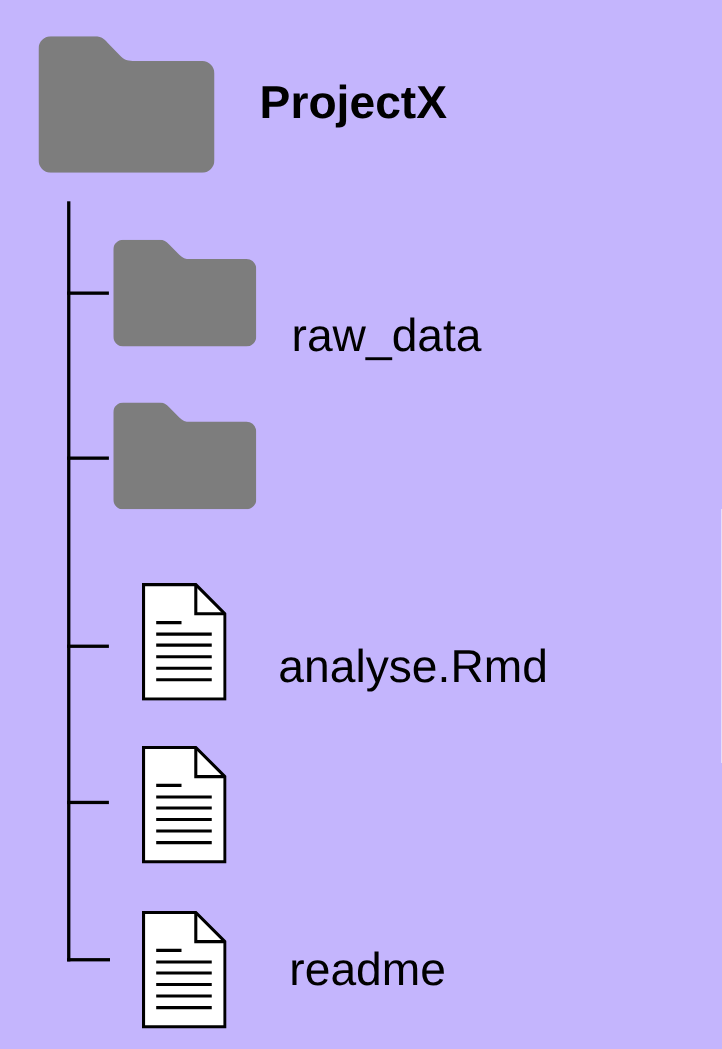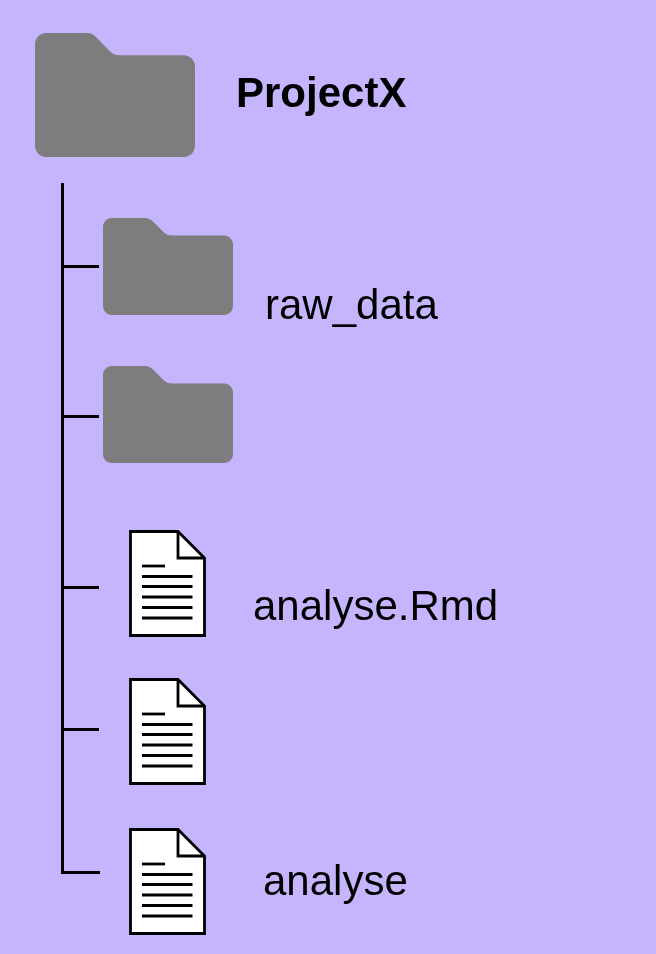--- a/index.html
+++ b/index.html
@@ -102,15 +102,15 @@
       <path d="M1.5 1.5 H49 L75.5 28 V105.5 H1.5 Z" fill="#ffffff" stroke="#000000" stroke-width="2.8"></path>
       <path d="M49 1.5 V28 H75.5" fill="none" stroke="#000000" stroke-width="2.8"></path>
       <line class="doc-line" x1="13" y1="36" x2="36" y2="36"></line>
       <line class="doc-line" x1="13" y1="46.5" x2="63.5" y2="46.5"></line>
       <line class="doc-line" x1="13" y1="56.5" x2="63.5" y2="56.5"></line>
       <line class="doc-line" x1="13" y1="67" x2="63.5" y2="67"></line>
       <line class="doc-line" x1="13" y1="77.5" x2="63.5" y2="77.5"></line>
       <line class="doc-line" x1="13" y1="88" x2="63.5" y2="88"></line>
     </svg>
   </div>
-  <div class="node-label" style="left:263px; top:881px;">analyse</div>
+  <div class="node-label" style="left:263px; top:881px;">readme</div>
 
 </div>
 
 </body></html>

